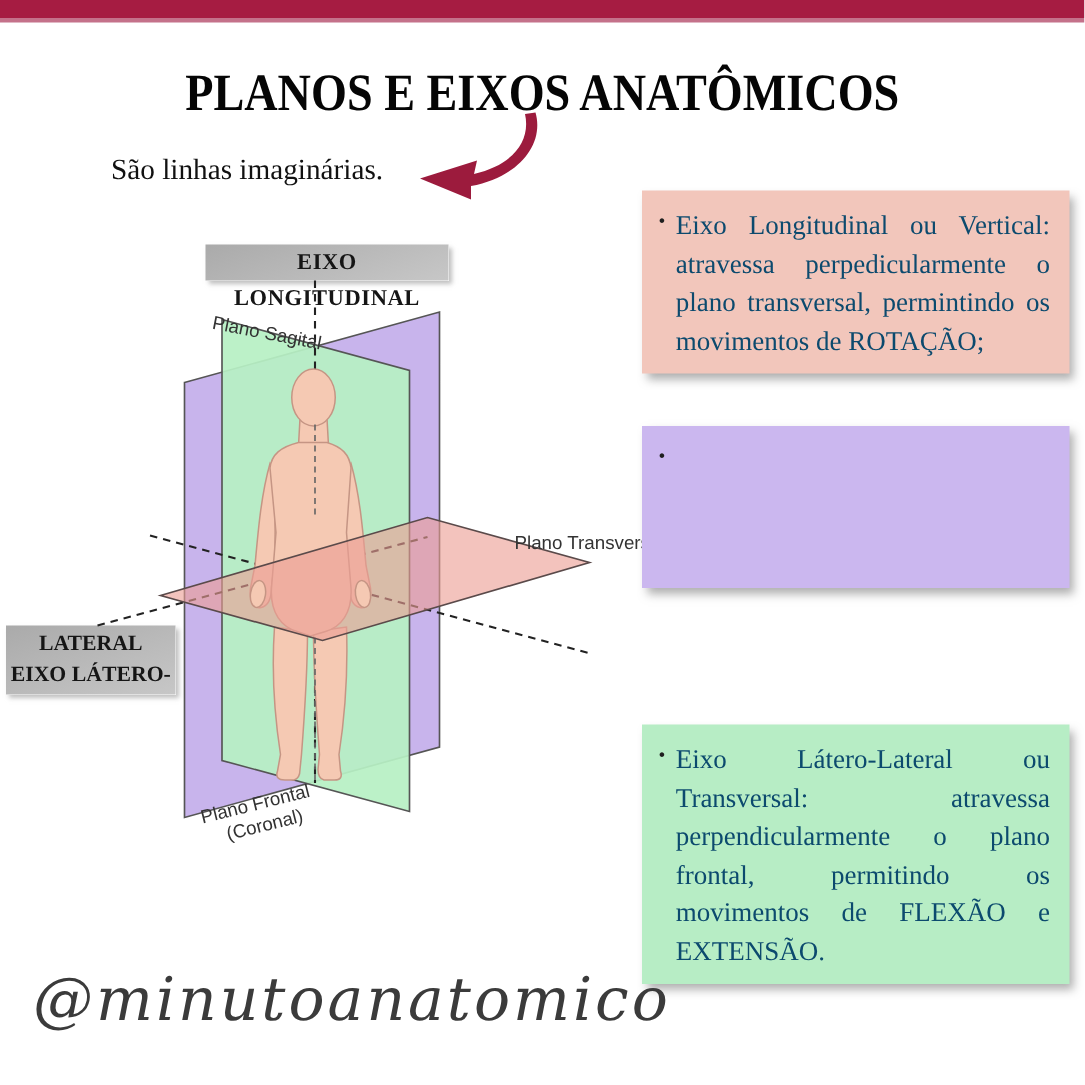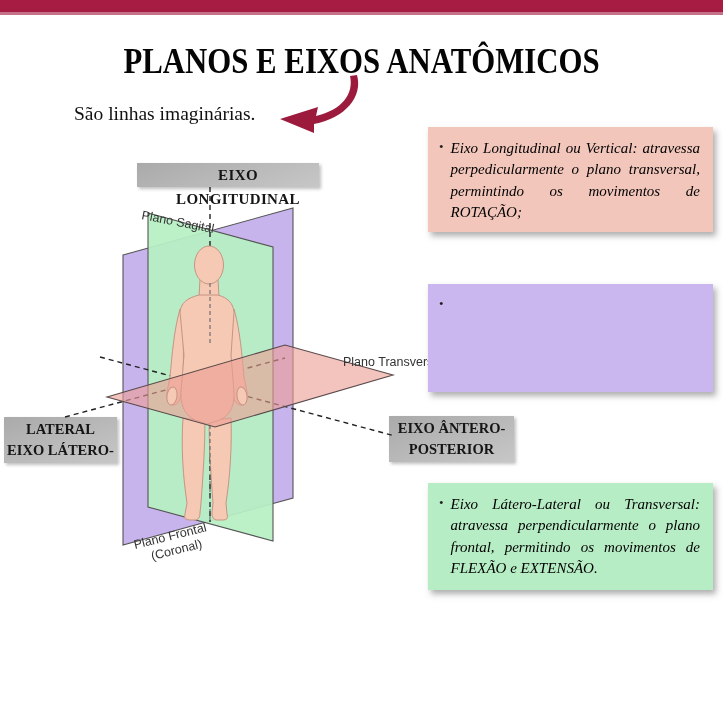--- a/index.html
+++ b/index.html
@@ -17,33 +17,33 @@
               transform:scaleX(0.88);transform-origin:center;white-space:nowrap;color:#050505;}
 
   .subtitle{left:74px;top:103px;font-size:19.5px;color:#111;}
 
   .arrow-svg{left:268px;top:74px;width:100px;height:62px;overflow:visible;}
 
   
   .axis-label{background:linear-gradient(160deg,#aaaaaa 0%,#c7c7c7 100%);
               color:#151515;font-weight:bold;text-align:center;
               box-shadow:2px 2px 3px rgba(150,150,150,0.6);}
-  .lbl-long{left:137px;top:163px;width:162px;height:24px;line-height:24px;font-size:15px;letter-spacing:0.4px;padding-left:20px;}
+  .lbl-long{left:137px;top:163px;width:162px;height:24px;line-height:24px;font-size:15px;letter-spacing:0.4px;}
   .lbl-two{font-size:14.5px;line-height:21px;padding:2px 0;}
   .lbl-ll{left:4px;top:417px;width:113px;}
   .lbl-ap{left:389px;top:416px;width:125px;}
 
   
   .diagram-svg{left:95px;top:185px;width:340px;height:400px;overflow:visible;}
   .plane-label{font-family:"Liberation Sans",sans-serif;font-size:12.5px;fill:#333;}
 
   
   .info-box{width:285px;box-sizing:border-box;padding:11px 13px 9px 11px;display:flex;gap:7px;
             box-shadow:3px 4px 6px rgba(130,130,130,0.65);}
-  .info-box p{margin:0;font-size:15px;line-height:1.42;text-align:justify;color:#000000;font-style:italic;}
+  .info-box p{margin:0;font-size:18px;line-height:1.42;text-align:justify;color:#0c4a6e;}
   .bullet{font-size:13px;line-height:1.42;color:#1f1f1f;}
   .box-pink{left:428px;top:127px;min-height:99px;background:#f2c6bb;}
   .box-purple{left:428px;top:284px;min-height:108px;background:#cbb7ef;}
   .box-green{left:428px;top:483px;min-height:107px;background:#b7edc5;}
 
   .signature{left:22px;top:644px;font-family:"DejaVu Serif",serif;font-style:italic;
              font-size:40px;letter-spacing:2px;color:#3b3b3b;}
 </style>
 </head>
 <body>
@@ -63,24 +63,20 @@
     <path d="M82,2 C86,20 74,36 48,42 L50,33 L12,45 L46,59 L46,50 C78,44 95,22 89,1 Z" fill="#9c1b3d"></path>
   </svg>
 
   <div class="abs axis-label lbl-long">EIXO LONGITUDINAL</div>
 
   <div class="abs axis-label lbl-two lbl-ll">
     <div>LATERAL</div>
     <div>EIXO LÁTERO-</div>
   </div>
 
-  <div class="abs axis-label lbl-two lbl-ap">
-    <div>EIXO ÂNTERO-</div>
-    <div>POSTERIOR</div>
-  </div>
 
   <svg class="abs diagram-svg" viewBox="0 0 340 400">
 
     <polygon points="28,70 198,23 198,313 28,360" fill="#c8b4ec" stroke="#555" stroke-width="1.1"></polygon>
 
     <polygon points="53,28 178,62 178,356 53,322" fill="#b7f0c4" fill-opacity="0.93" stroke="#555" stroke-width="1.1"></polygon>
 
     <line x1="115" y1="2" x2="115" y2="337" stroke="#222" stroke-width="1.4" stroke-dasharray="5,4"></line>
     <line x1="-30" y1="232" x2="190" y2="173" stroke="#222" stroke-width="1.4" stroke-dasharray="5,4"></line>
     <line x1="5" y1="172" x2="300" y2="251" stroke="#222" stroke-width="1.4" stroke-dasharray="5,4"></line>
@@ -118,14 +114,15 @@
 
   <div class="abs info-box box-purple">
     <span class="bullet">•</span>
   </div>
 
   <div class="abs info-box box-green">
     <span class="bullet">•</span>
     <p>Eixo Látero-Lateral ou Transversal: atravessa perpendicularmente o plano frontal, permitindo os movimentos de FLEXÃO e EXTENSÃO.</p>
   </div>
 
+  <div class="abs signature">@minutoanatomico</div>
 
 </div>
 
 </body></html>

